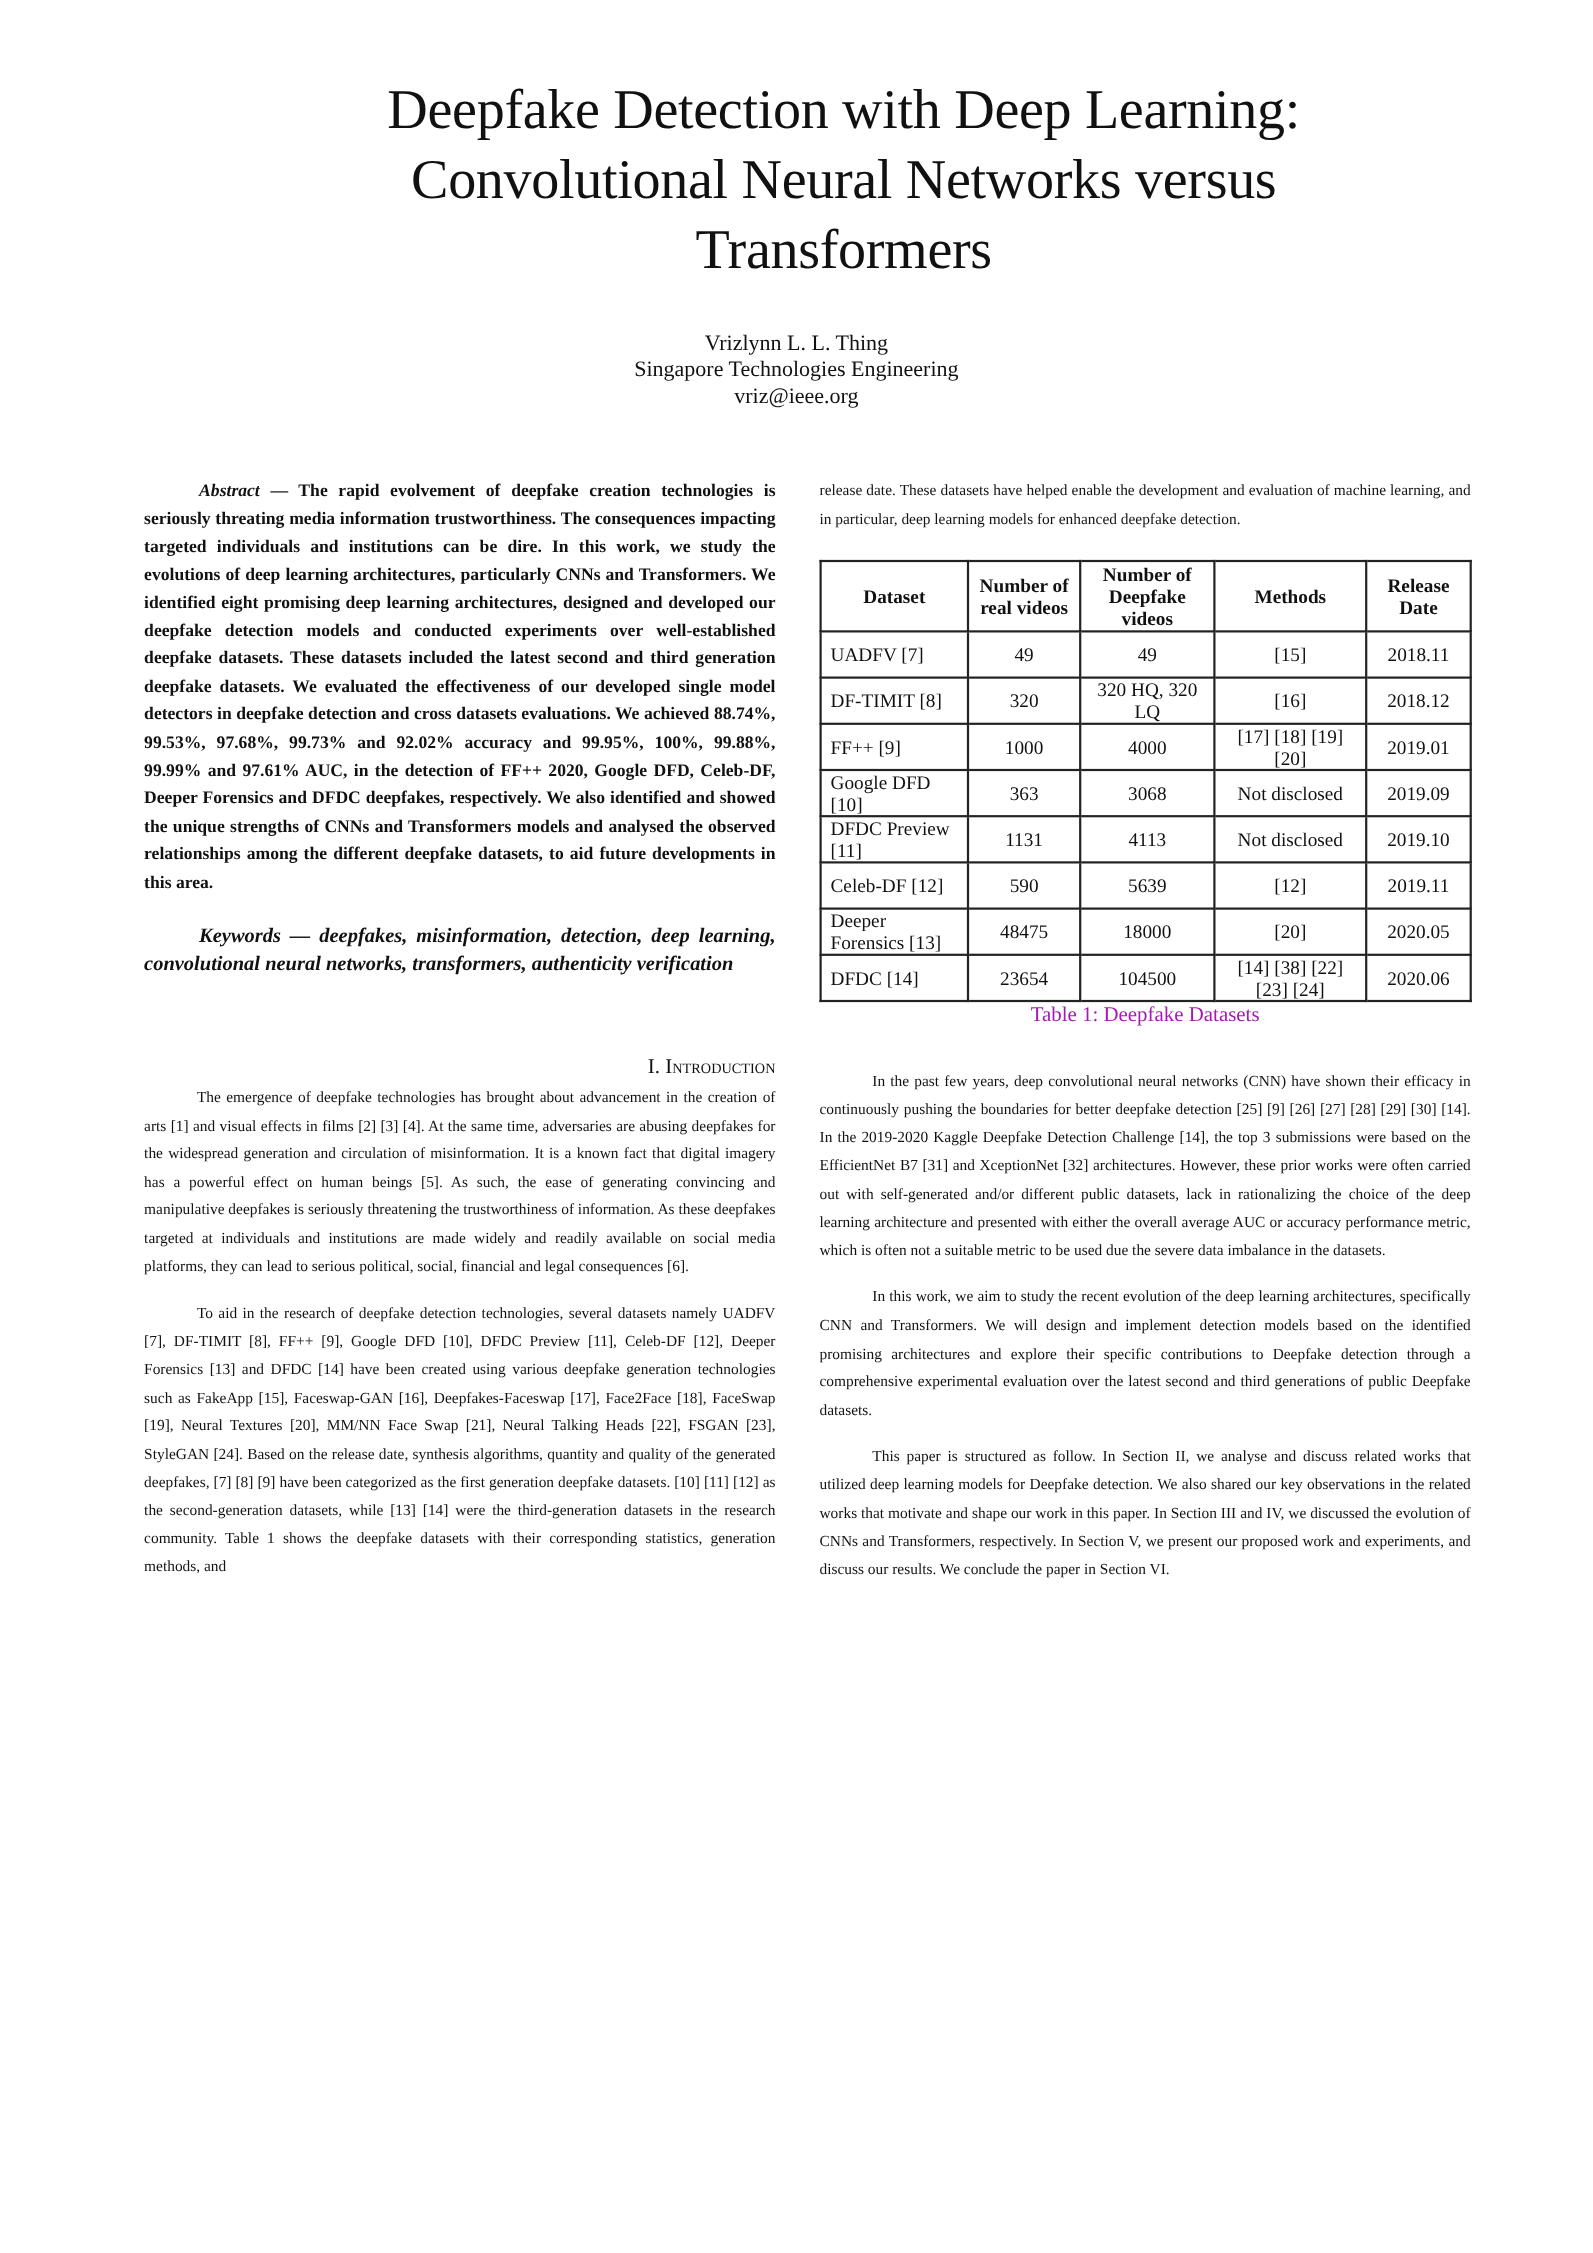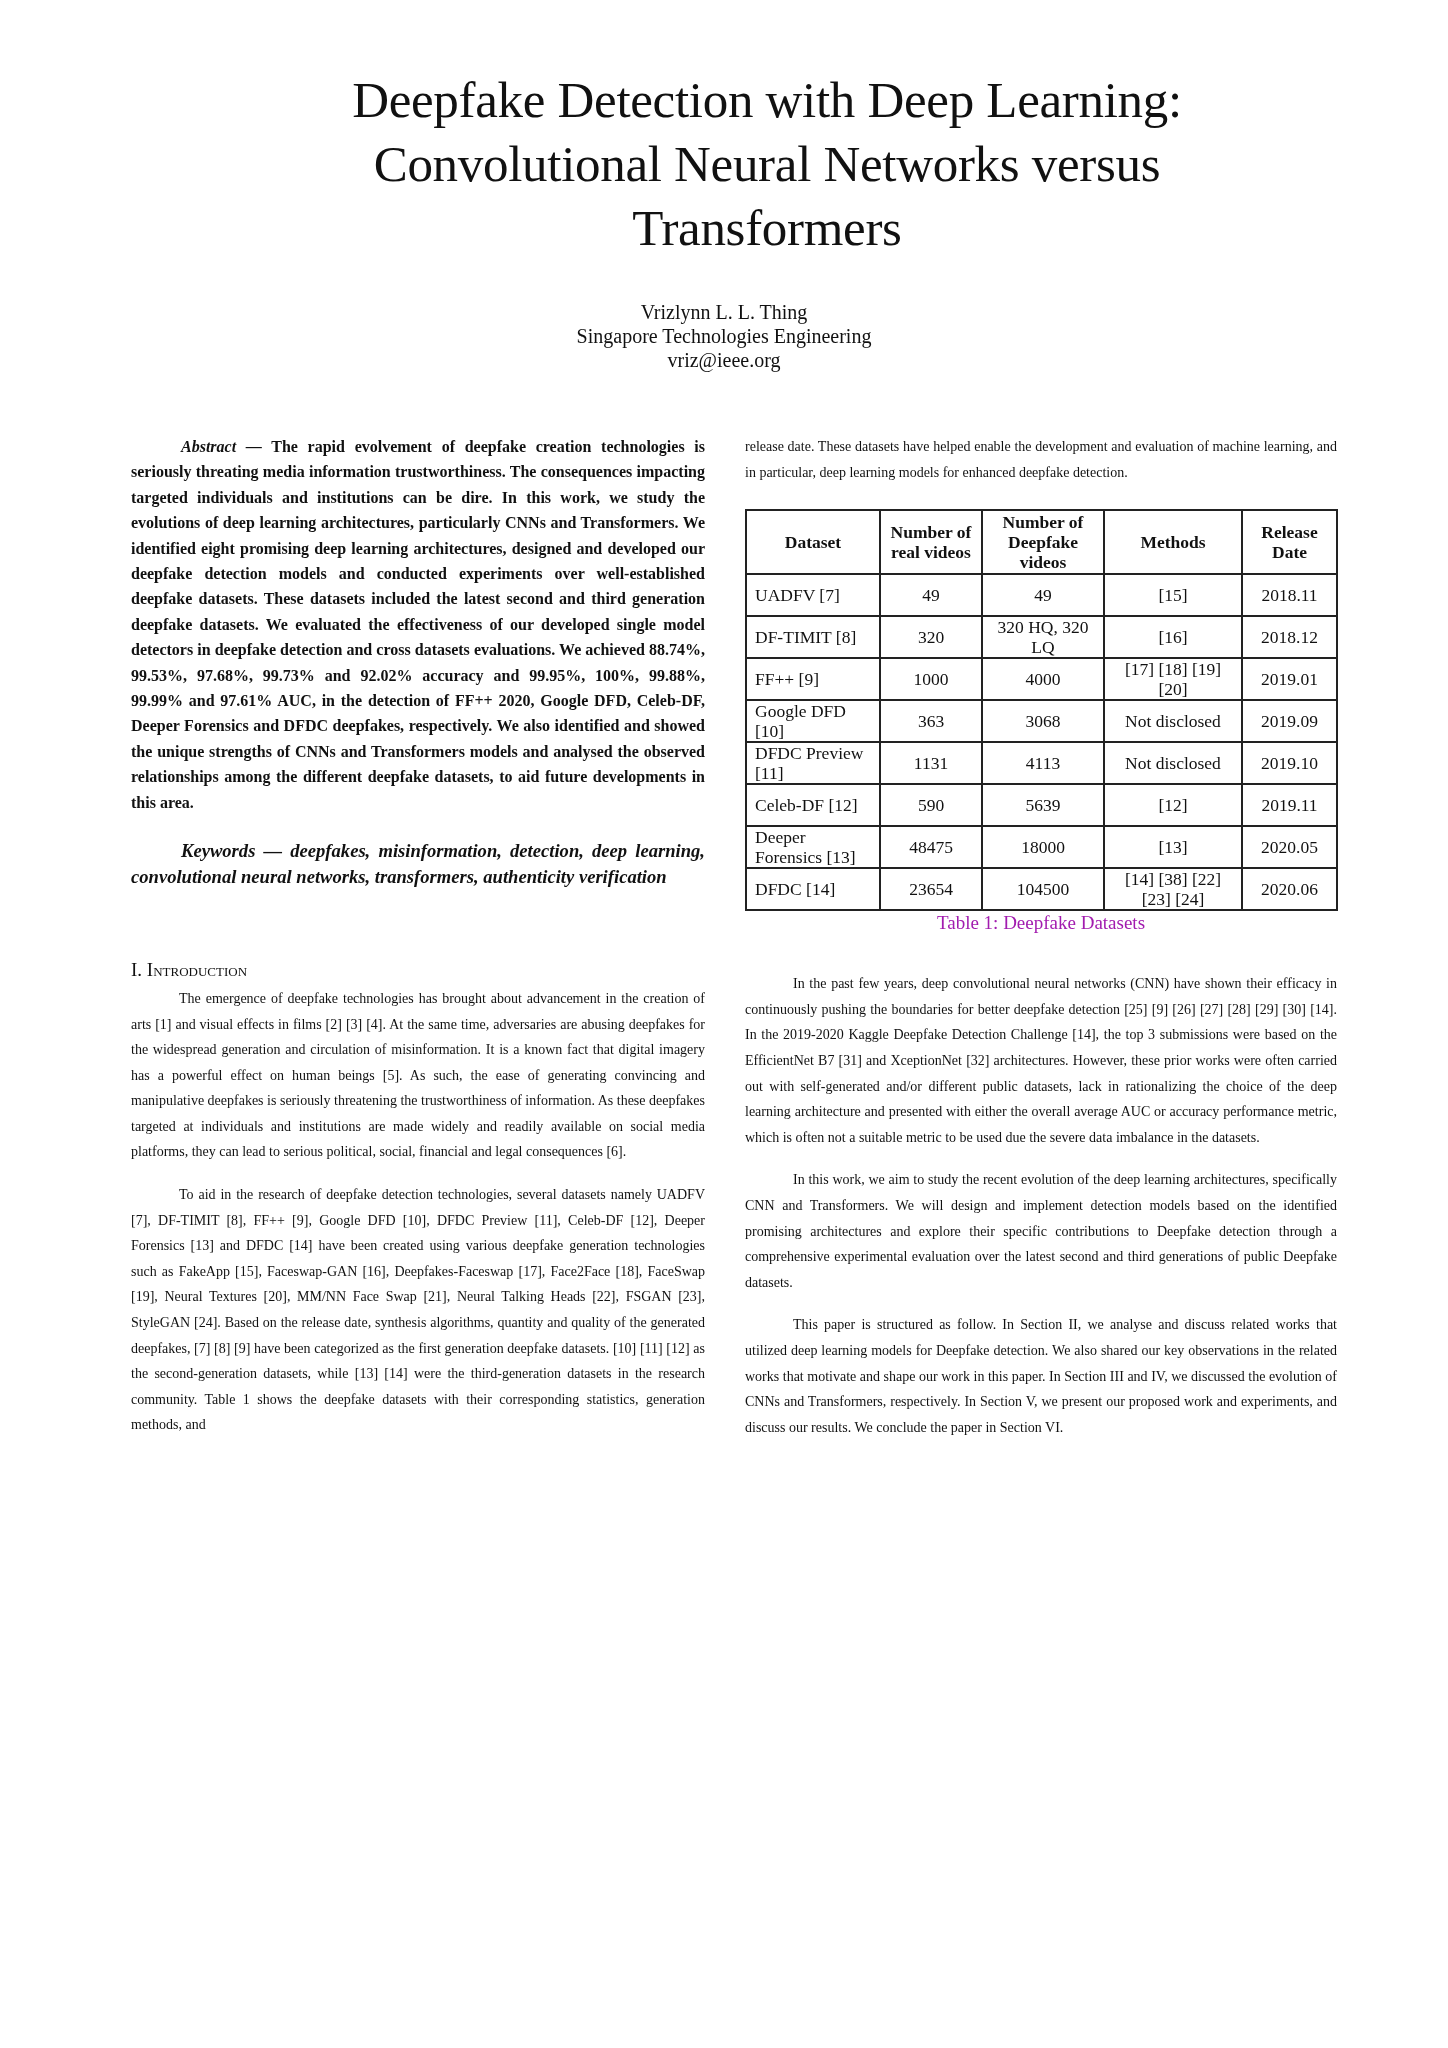--- a/index.html
+++ b/index.html
@@ -10,21 +10,21 @@
   .authors { position:absolute; left:0; width:1448px; top:300px; text-align:center;
              font-size:20px; line-height:24px; }
   .col { position:absolute; top:434px; }
   .col-left { left:131px; width:574px; }
   .col-right { left:745px; width:592px; }
   p { margin:0; text-align:justify; font-size:14px; line-height:25.6px; }
   .indent { text-indent:48px; }
   .abstract { font-weight:bold; font-size:16px; line-height:25.4px; text-indent:50px; }
   .abstract .lbl { font-style:italic; }
   .keywords { font-weight:bold; font-style:italic; font-size:18.6px; line-height:25.4px; text-indent:50px; margin-top:23px; }
-  .section-head { text-align:left; font-size:19px; margin-top:69px; margin-bottom:4px; line-height:24px; font-variant:small-caps; }
+  .section-head { text-align:right; font-size:19px; margin-top:69px; margin-bottom:4px; line-height:24px; font-variant:small-caps; }
   .gap { margin-top:17px; }
   table { border-collapse:collapse; width:593px; margin-top:24px; font-size:17.5px; }
   th, td { border:2px solid #222; padding:0 4px; text-align:center; line-height:20px; }
   th { font-weight:bold; height:62px; }
   td { height:40px; }
   td.first { text-align:left; padding-left:8px; }
   .caption { text-align:center; color:#a21caf; font-size:19px; line-height:22px; margin-top:1px; }
   .after-table { margin-top:37px; }
 </style>
 </head>
@@ -103,21 +103,21 @@
         <td class="first">Celeb-DF [12]</td>
         <td>590</td>
         <td>5639</td>
         <td>[12]</td>
         <td>2019.11</td>
       </tr>
       <tr>
         <td class="first">Deeper Forensics [13]</td>
         <td>48475</td>
         <td>18000</td>
-        <td>[13]</td>
+        <td>[20]</td>
         <td>2020.05</td>
       </tr>
       <tr>
         <td class="first">DFDC [14]</td>
         <td>23654</td>
         <td>104500</td>
         <td>[14] [38] [22] [23] [24]</td>
         <td>2020.06</td>
       </tr>
     </tbody>

